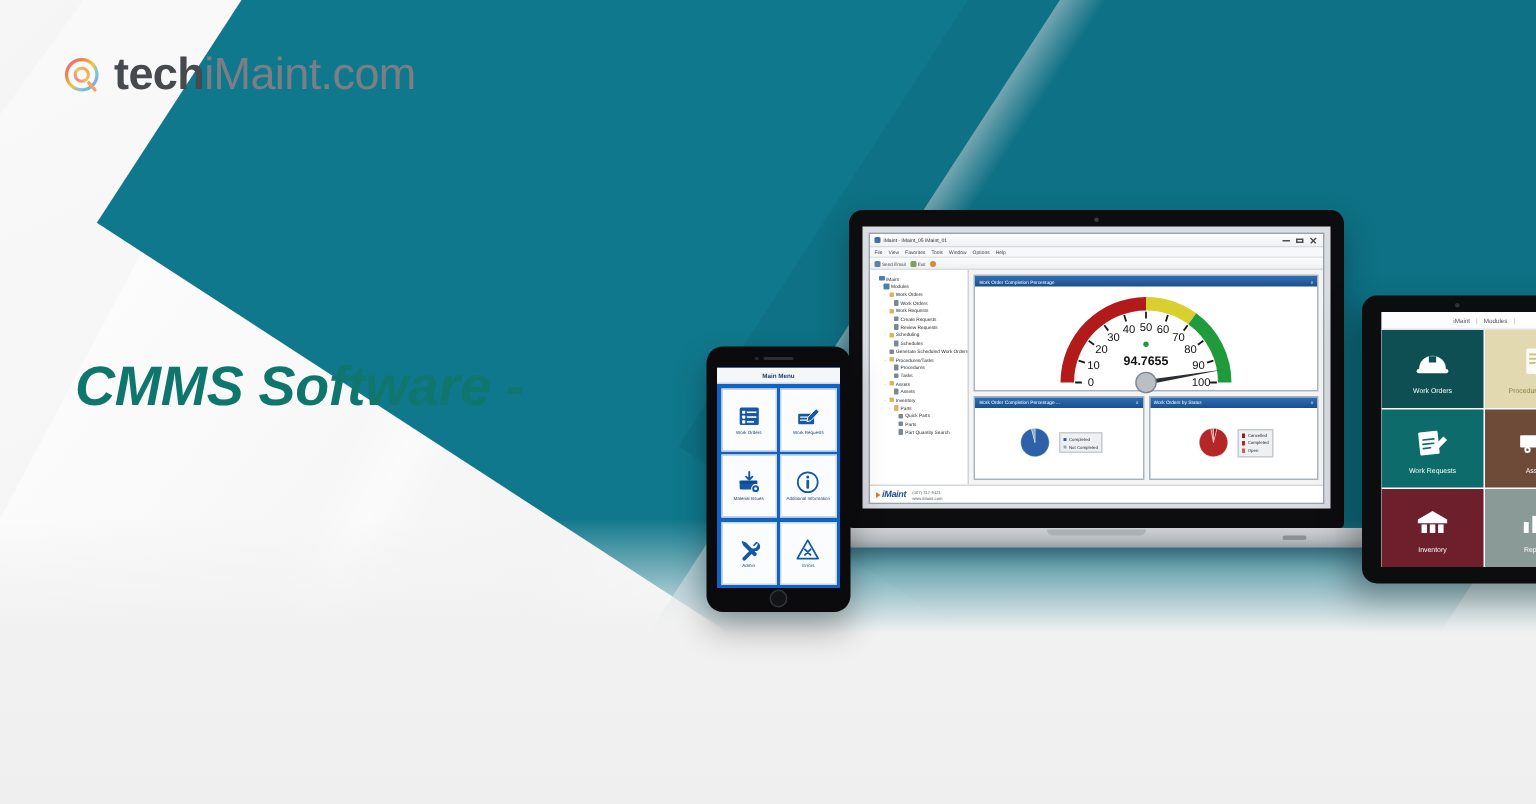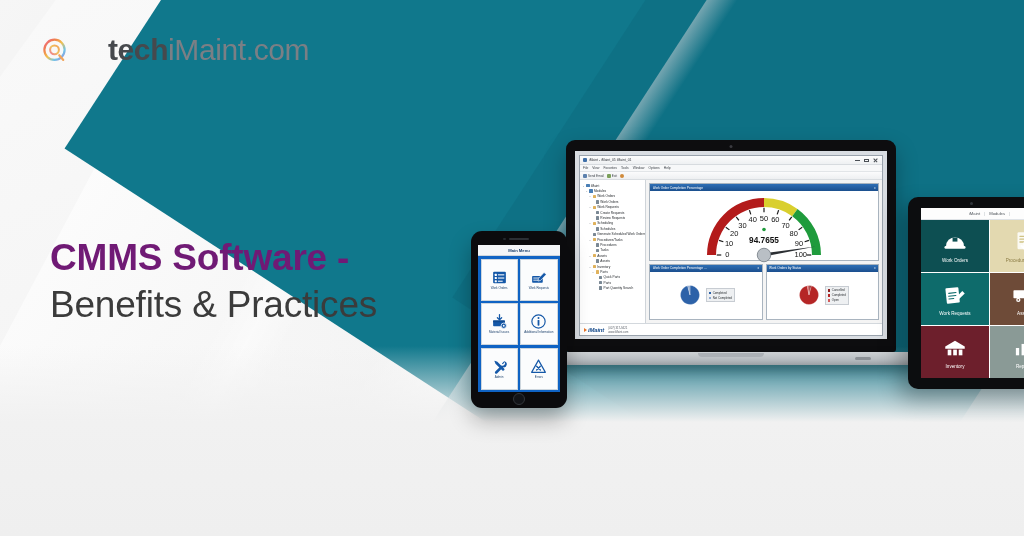--- a/index.html
+++ b/index.html
@@ -82,30 +82,30 @@
   }
 
   
   #logo {
     position: absolute; left: 41px; top: 33px;
     display: flex; align-items: center; gap: 8px;
     z-index: 40;
   }
   .logo-mark { width: 27px; height: 27px; position: relative; }
   .logo-text { font-size: 30px; letter-spacing: -0.4px; white-space: nowrap; }
-  .logo-text .b { font-weight: 700; color: #46494d; margin-left: 32px; }
+  .logo-text .b { font-weight: 700; color: #46494d; }
   .logo-text .l { font-weight: 400; color: #7b7f85; }
 
   
   #headline {
     position: absolute; left: 50px; top: 236px;
     z-index: 40;
     line-height: 1.18;
   }
-  #headline .l1 { font-size: 37px; font-weight: 700; color: #701a75; letter-spacing: -0.2px; }
+  #headline .l1 { font-size: 37px; font-weight: 700; color: #0f766e; letter-spacing: -0.2px; font-style: italic; }
   #headline .l2 { font-size: 37px; font-weight: 400; color: #3b3b3b; letter-spacing: -0.2px; margin-top: 3px; }
 
   
   #devices { position: absolute; inset: 0; z-index: 30; }
 
   
   .laptop { position: absolute; left: 566px; top: 140px; width: 330px; }
   .laptop-lid {
     width: 330px; height: 212px;
     background: #0d0d0f;
@@ -355,21 +355,20 @@
         <circle cx="20" cy="19" r="15" fill="none" stroke="url(#lg1)" stroke-width="3.2"></circle>
         <circle cx="20" cy="19" r="6.5" fill="none" stroke="url(#lg2)" stroke-width="3"></circle>
         <path d="M27 27 L33 34" stroke="#f2a45a" stroke-width="3.2" stroke-linecap="round" fill="none"></path>
       </svg>
     </span>
     <span class="logo-text"><span class="b">tech</span><span class="l">iMaint.com</span></span>
   </div>
 
   <div id="headline">
     <div class="l1">CMMS Software -</div>
-    <div class="l2">Benefits &amp; Practices</div>
   </div>
 
   <div id="devices">
 
     <div class="tablet">
       <span class="tablet-cam"></span>
       <div class="tablet-screen">
         <div class="tablet-bar">
           <span>iMaint</span>
           <span class="sep">|</span>

